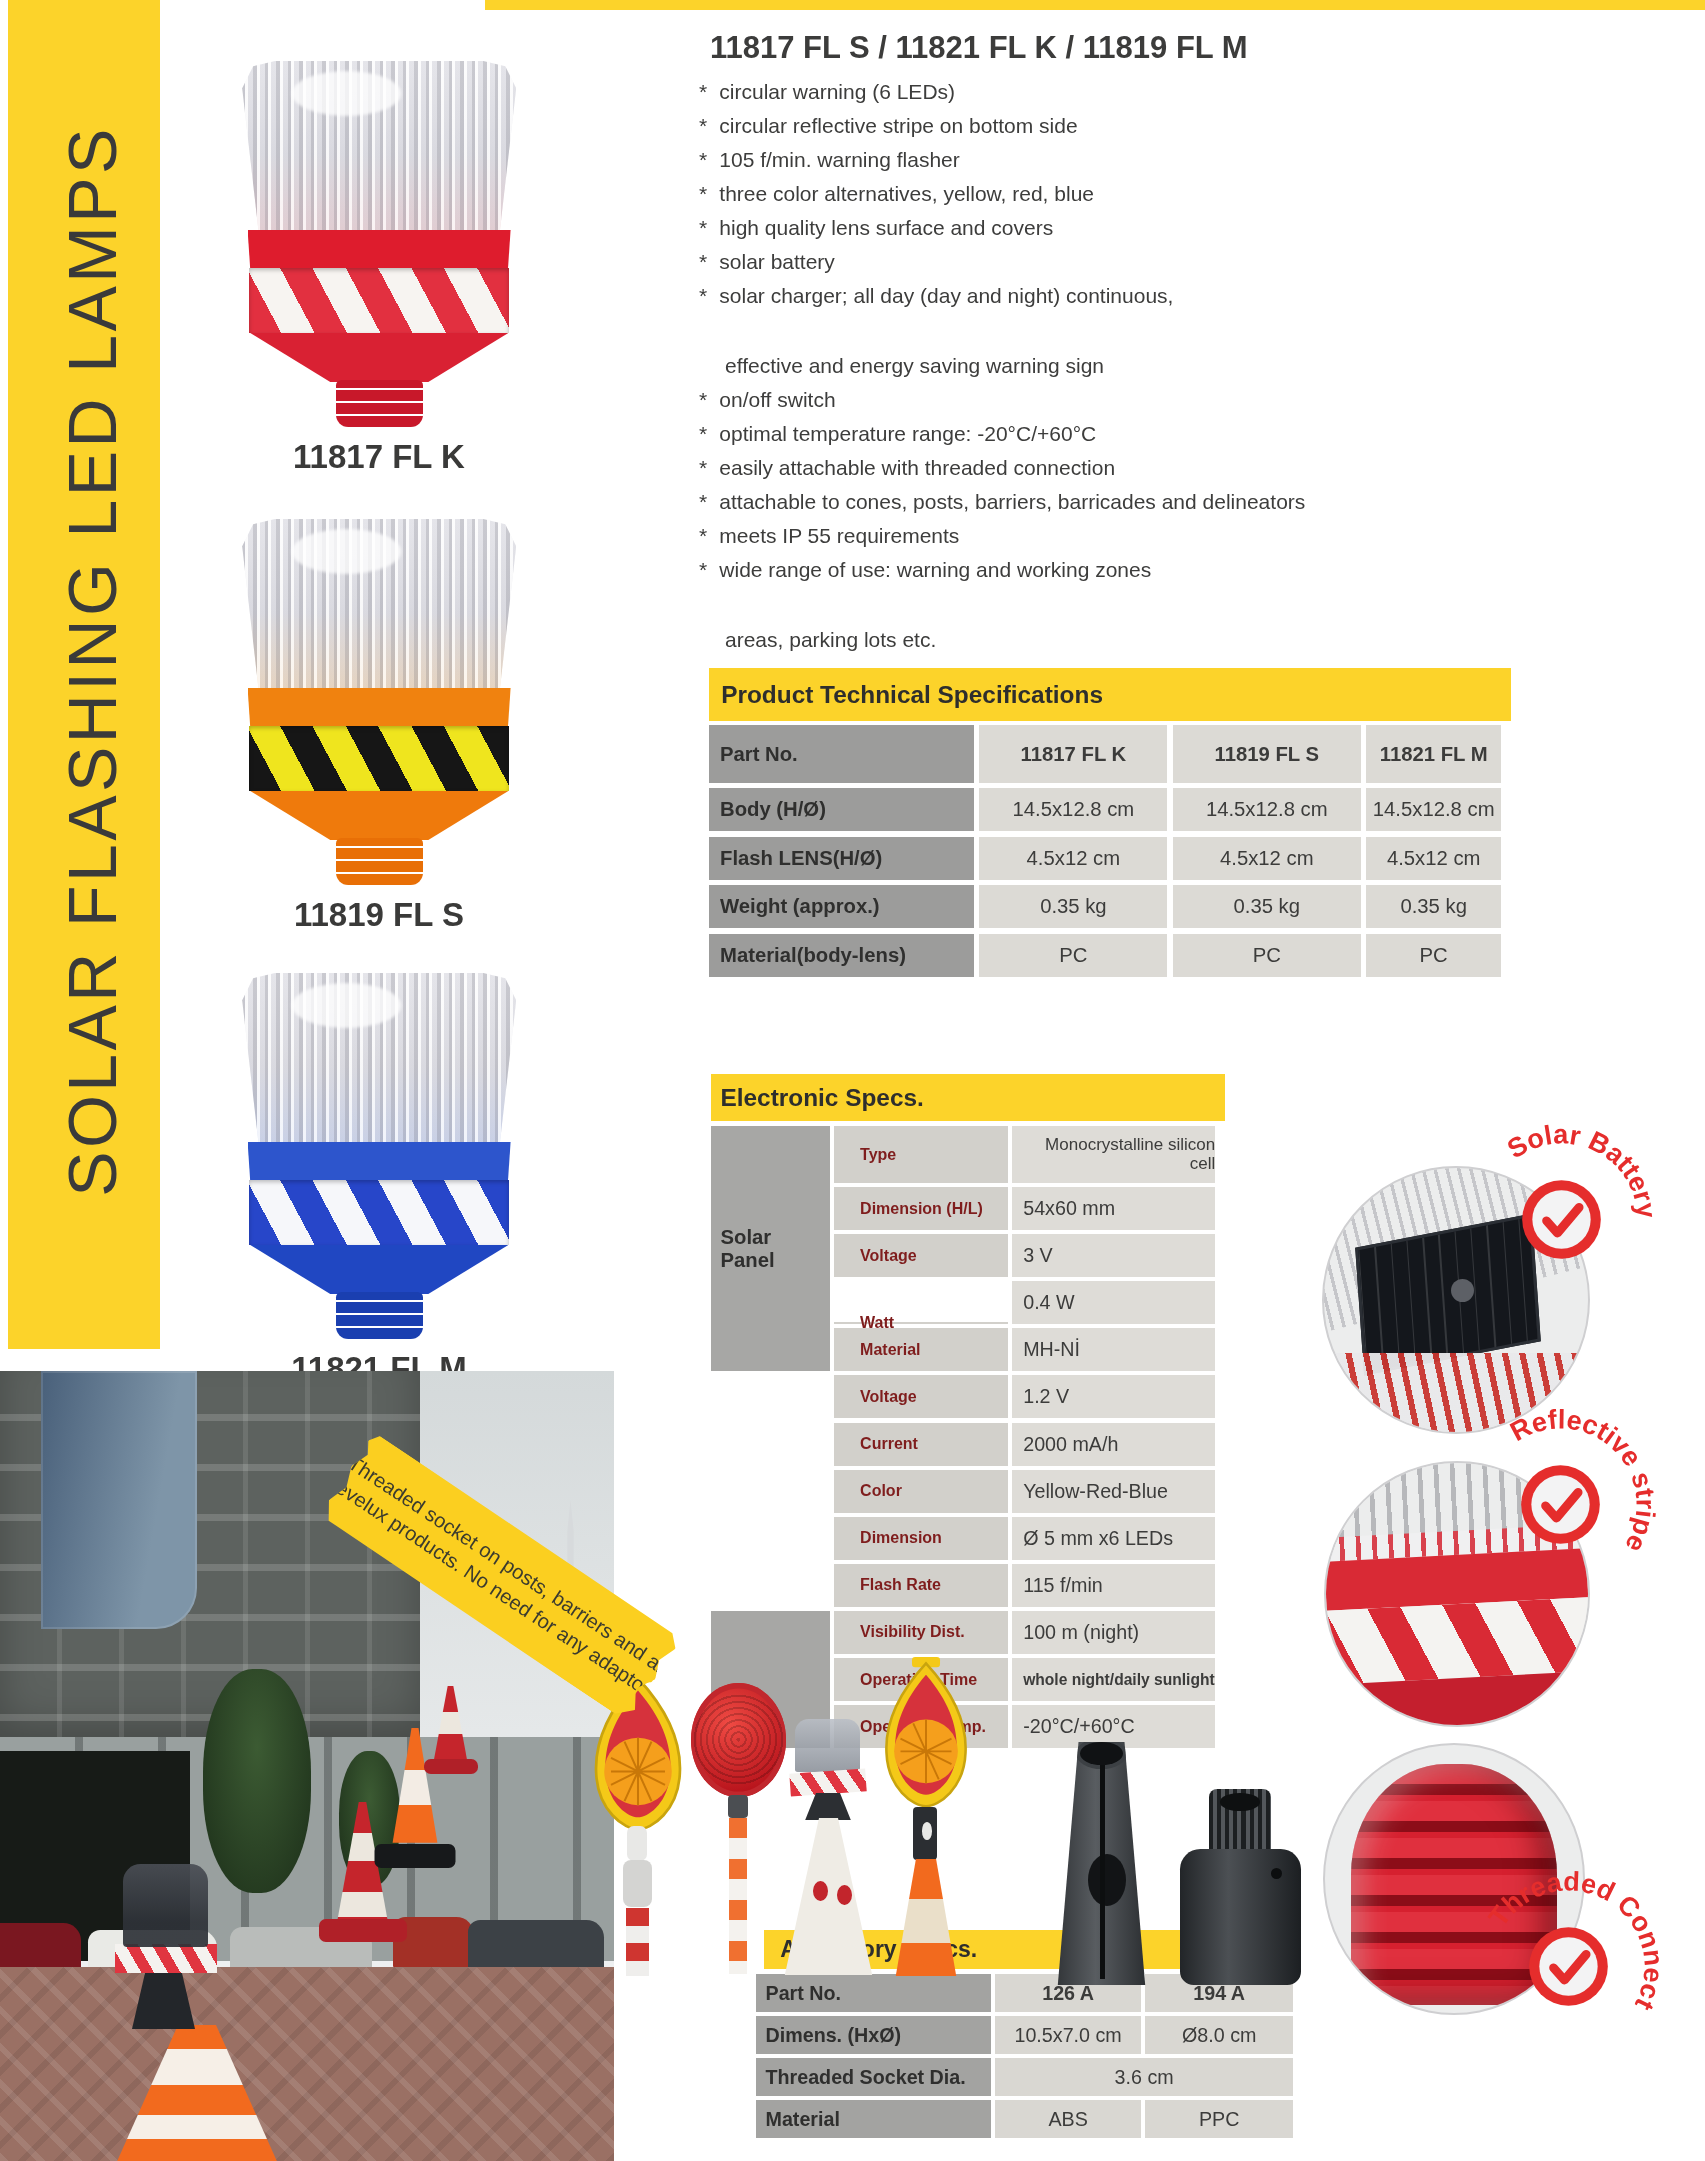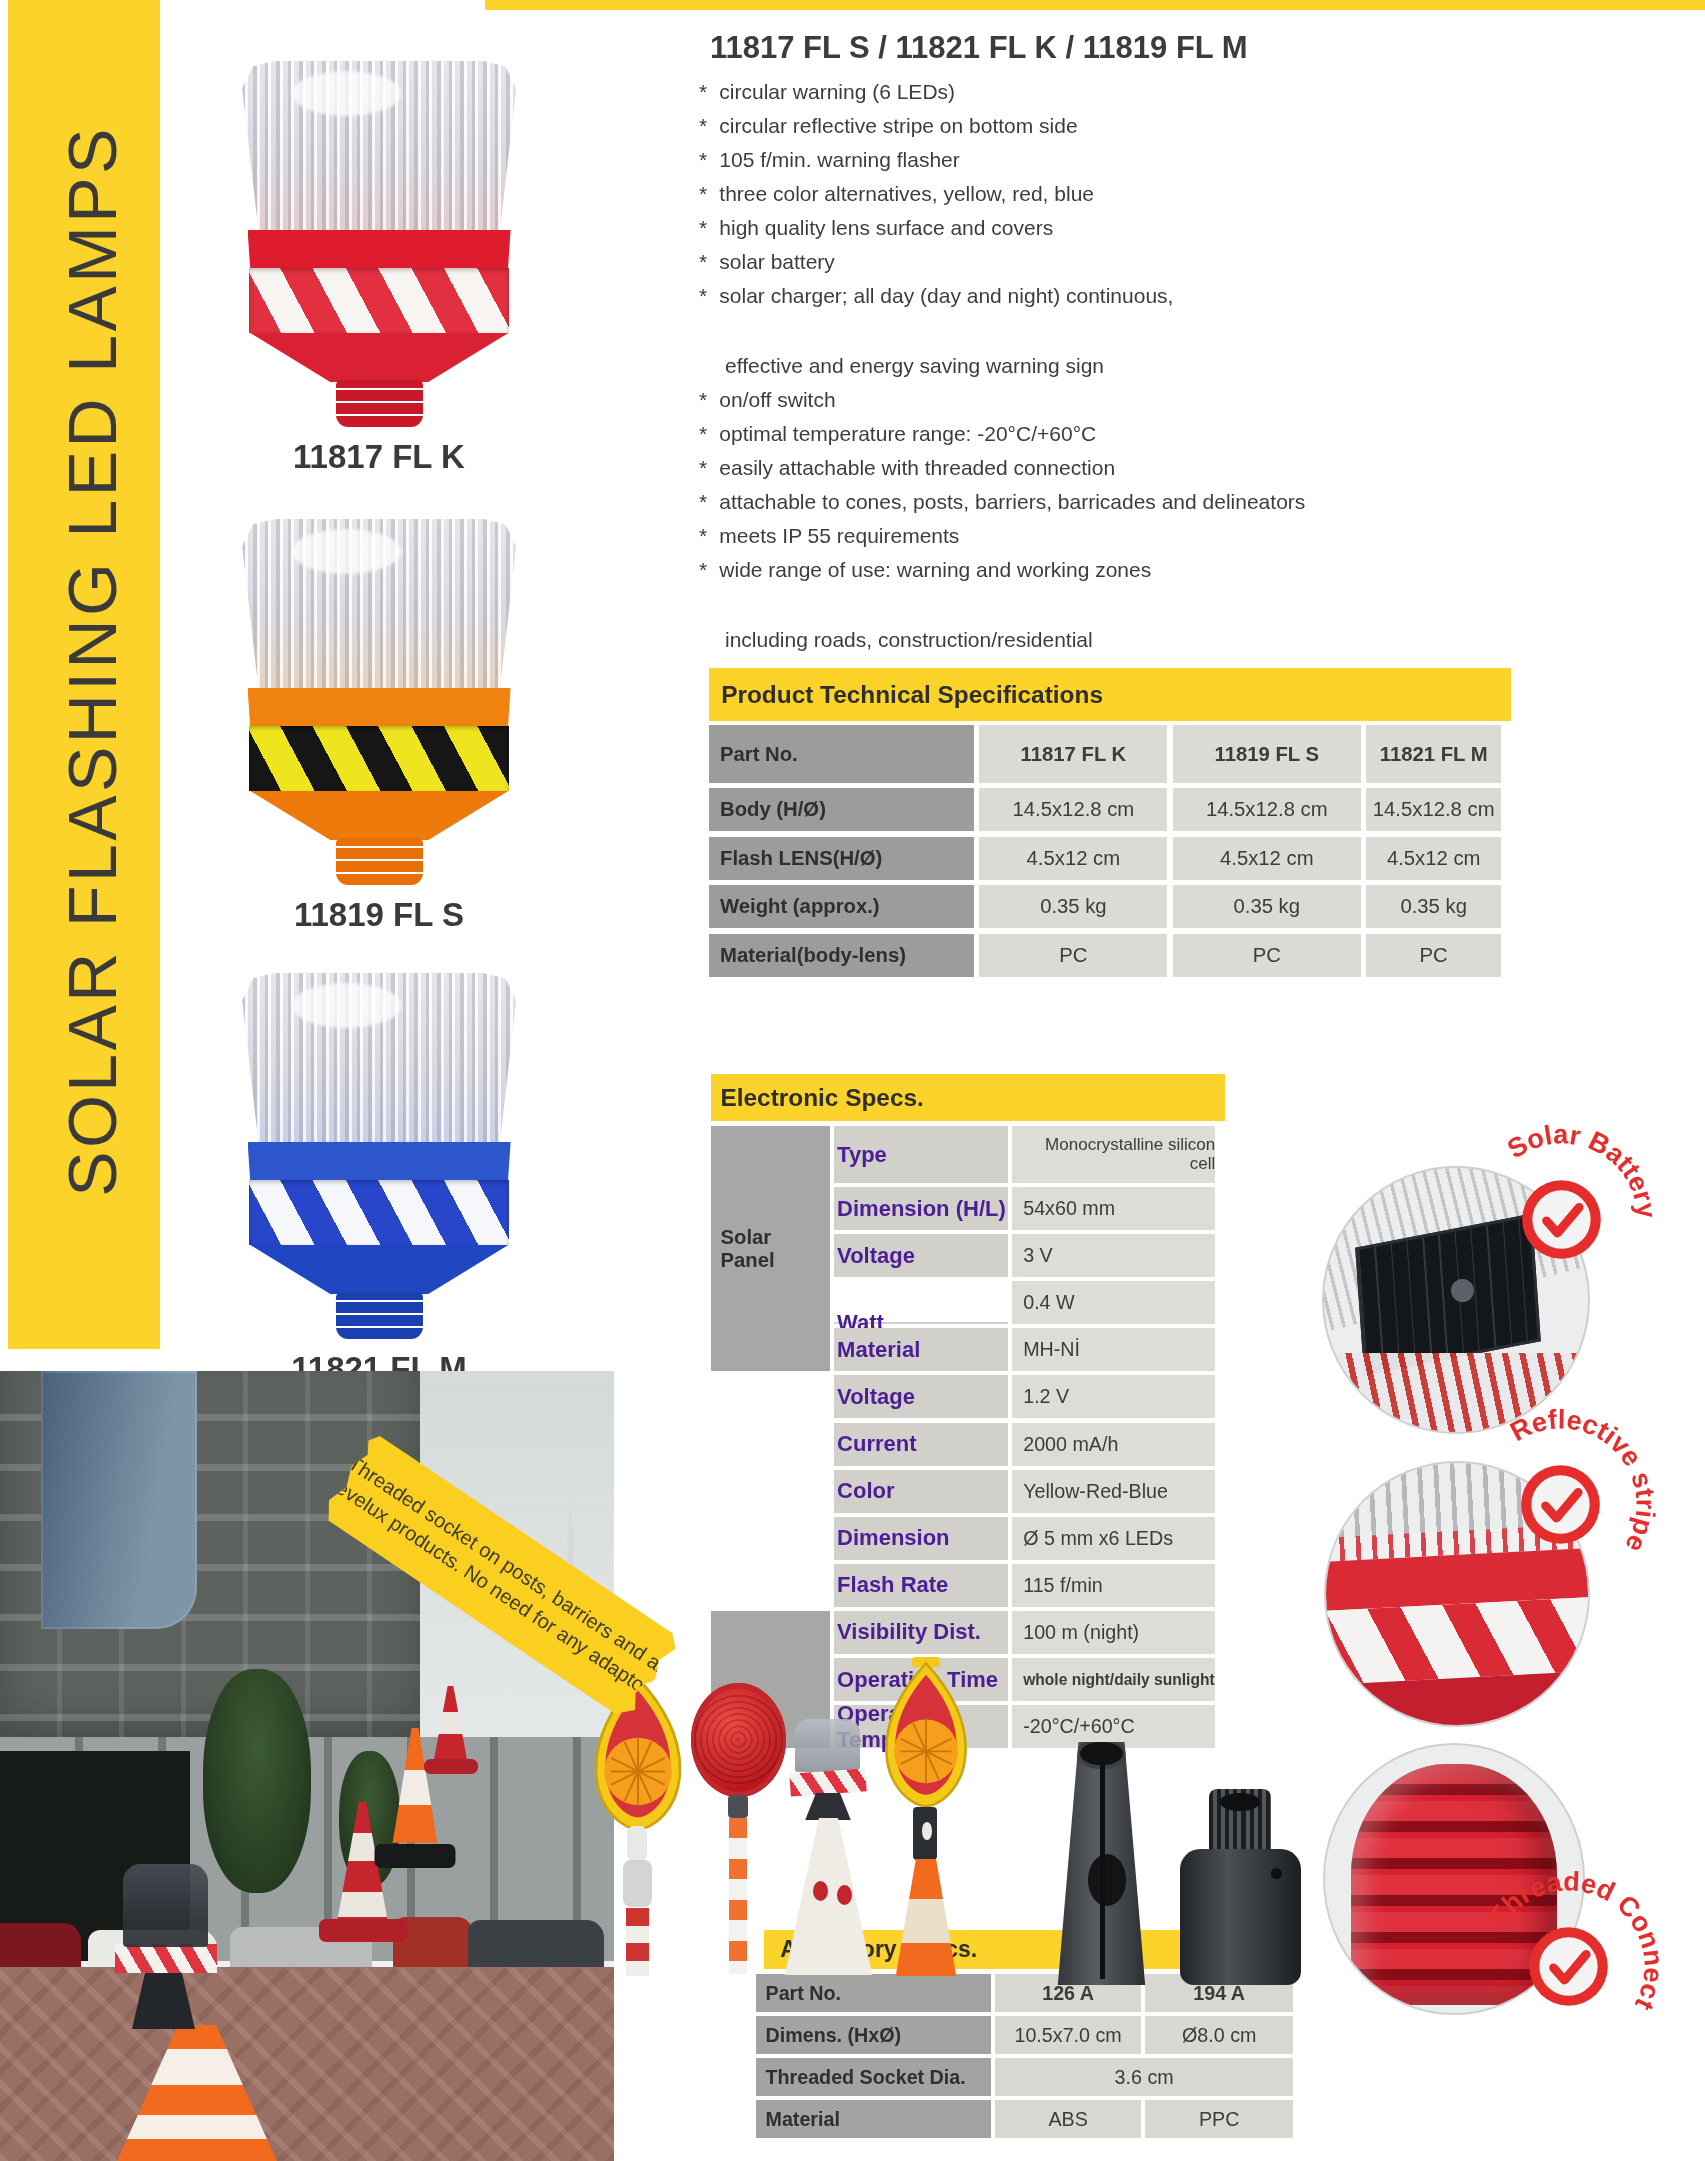--- a/index.html
+++ b/index.html
@@ -41,21 +41,21 @@
   .tbl-header{position:absolute;background:#fcd32a;display:flex;align-items:center;
               font-weight:bold;color:#2e2e2d;}
   .grid{position:absolute;display:grid;}
   .cell{display:flex;align-items:center;font-size:20.3px;}
   .cell.lab{background:#9c9c9b;font-weight:bold;padding-left:11px;color:#2f2f2e;}
   .cell.val{background:#dcdad5;justify-content:center;text-align:center;}
   .cell.val.b{font-weight:bold;}
   
   .ecell-group{background:#a7a7a5;font-weight:bold;font-size:20.3px;color:#2f2f2e;
                display:flex;align-items:center;padding-left:9.5px;}
-  .ecell-lab{background:#d2d0cb;font-weight:bold;font-size:22px;display:flex;align-items:center;padding-left:3px;color:#4c1d95;}
+  .ecell-lab{background:#d2d0cb;font-weight:bold;font-size:16px;display:flex;align-items:center;padding-left:26px;color:#7f1d1d;}
   .ecell-val{background:#dedcd7;font-size:19.7px;display:flex;align-items:center;padding-left:11px;}
   .ecell-val.small{font-size:17px;line-height:18.3px;}
   .ecell-val.smallb{font-size:15.6px;font-weight:bold;}
   
   .acell-lab{background:#a3a3a1;font-weight:bold;font-size:19.7px;display:flex;align-items:center;padding-left:9.5px;color:#2f2f2e;}
   .acell-val{background:#d9d7d2;font-size:19.7px;display:flex;align-items:center;justify-content:center;}
   .acell-val.b{font-weight:bold;}
   
   .photo-circle{position:absolute;border-radius:50%;overflow:hidden;border:2px solid #cfcfd1;background:#eceded;}
   .pc1-ribs{position:absolute;left:-10%;top:-6%;width:120%;height:55%;transform:rotate(-14deg);
@@ -185,21 +185,20 @@
       <div class="feature-line"><span class="star">*</span><span class="txt">high quality lens surface and covers</span></div>
       <div class="feature-line"><span class="star">*</span><span class="txt">solar battery</span></div>
       <div class="feature-line"><span class="star">*</span><span class="txt">solar charger; all day (day and night) continuous,</span></div>
       <div class="feature-line cont"><span class="txt">effective and energy saving warning sign</span></div>
       <div class="feature-line"><span class="star">*</span><span class="txt">on/off switch</span></div>
       <div class="feature-line"><span class="star">*</span><span class="txt">optimal temperature range: -20°C/+60°C</span></div>
       <div class="feature-line"><span class="star">*</span><span class="txt">easily attachable with threaded connection</span></div>
       <div class="feature-line"><span class="star">*</span><span class="txt">attachable to cones, posts, barriers, barricades and delineators</span></div>
       <div class="feature-line"><span class="star">*</span><span class="txt">meets IP 55 requirements</span></div>
       <div class="feature-line"><span class="star">*</span><span class="txt">wide range of use: warning and working zones</span></div>
-      <div class="feature-line cont"><span class="txt">including roads, construction/residential</span></div>
       <div class="feature-line cont"><span class="txt">areas, parking lots etc.</span></div>
     </div>
 
   <div class="tbl-header" style="left:709px;top:668px;width:790px;height:53px;font-size:24.4px;padding-left:12.2px;">Product Technical Specifications</div>
   <div class="grid" id="tech-grid" style="left:709px;top:725px;width:790px;grid-template-columns:265px 188px 188px 135px;grid-template-rows:58px repeat(4,43px);gap:5.4px;">
       <div class="cell lab">Part No.</div>
       <div class="cell val b">11817 FL K</div>
       <div class="cell val b">11819 FL S</div>
       <div class="cell val b">11821 FL M</div>
       <div class="cell lab">Body (H/Ø)</div>

